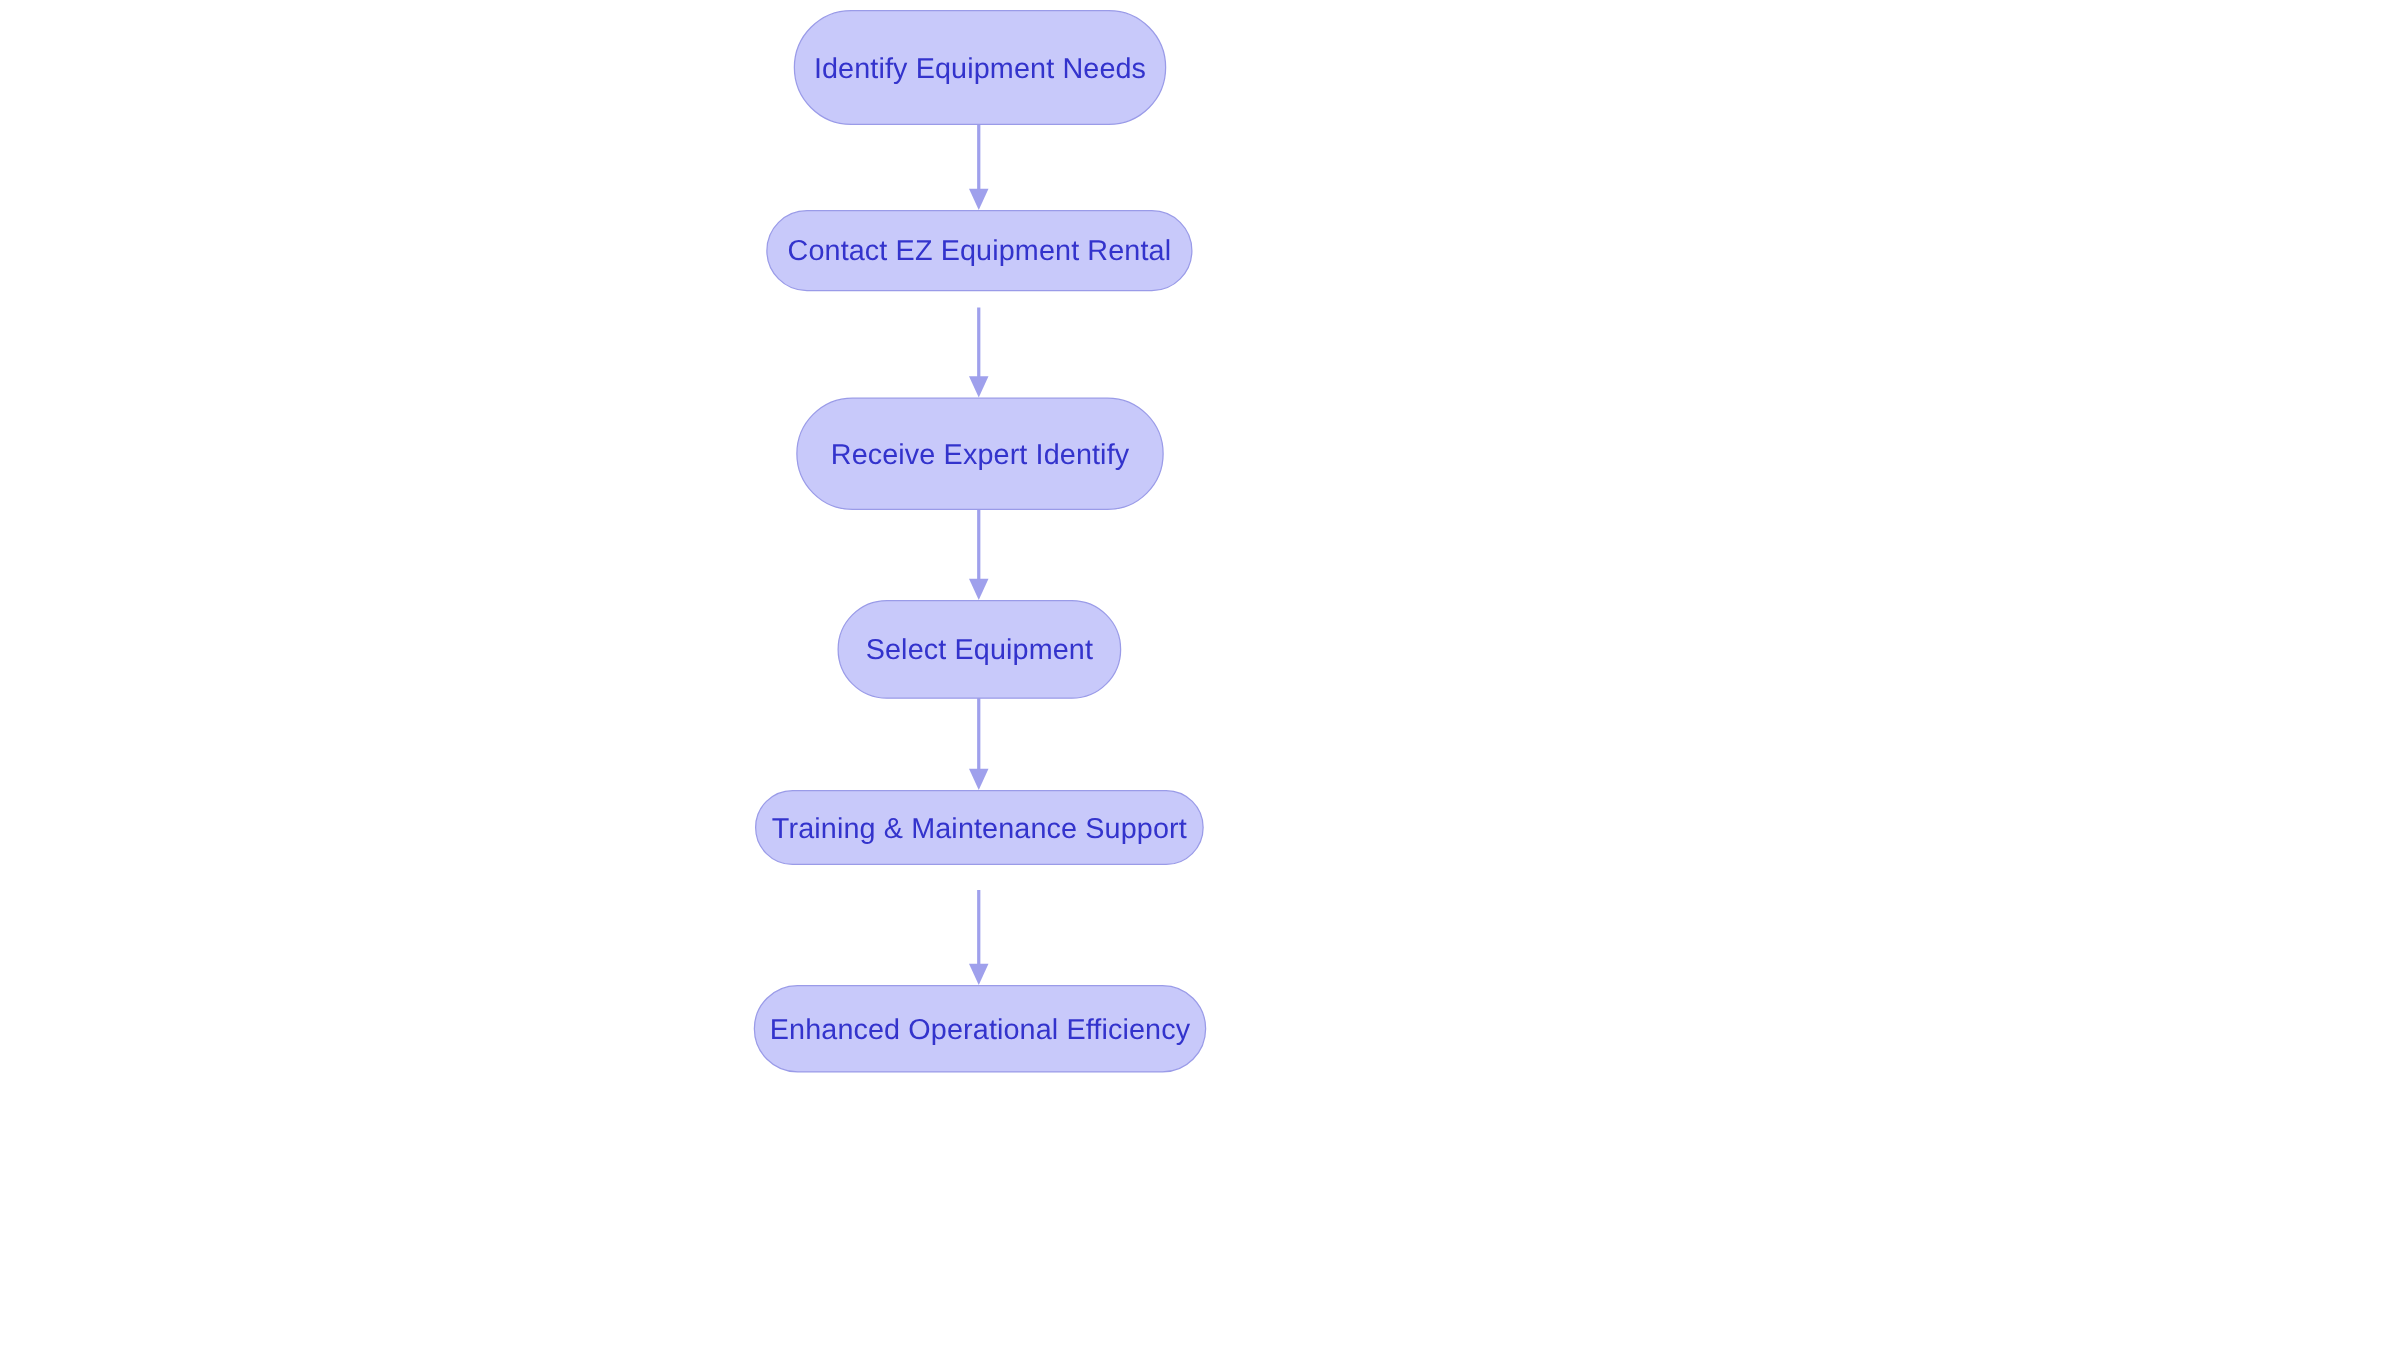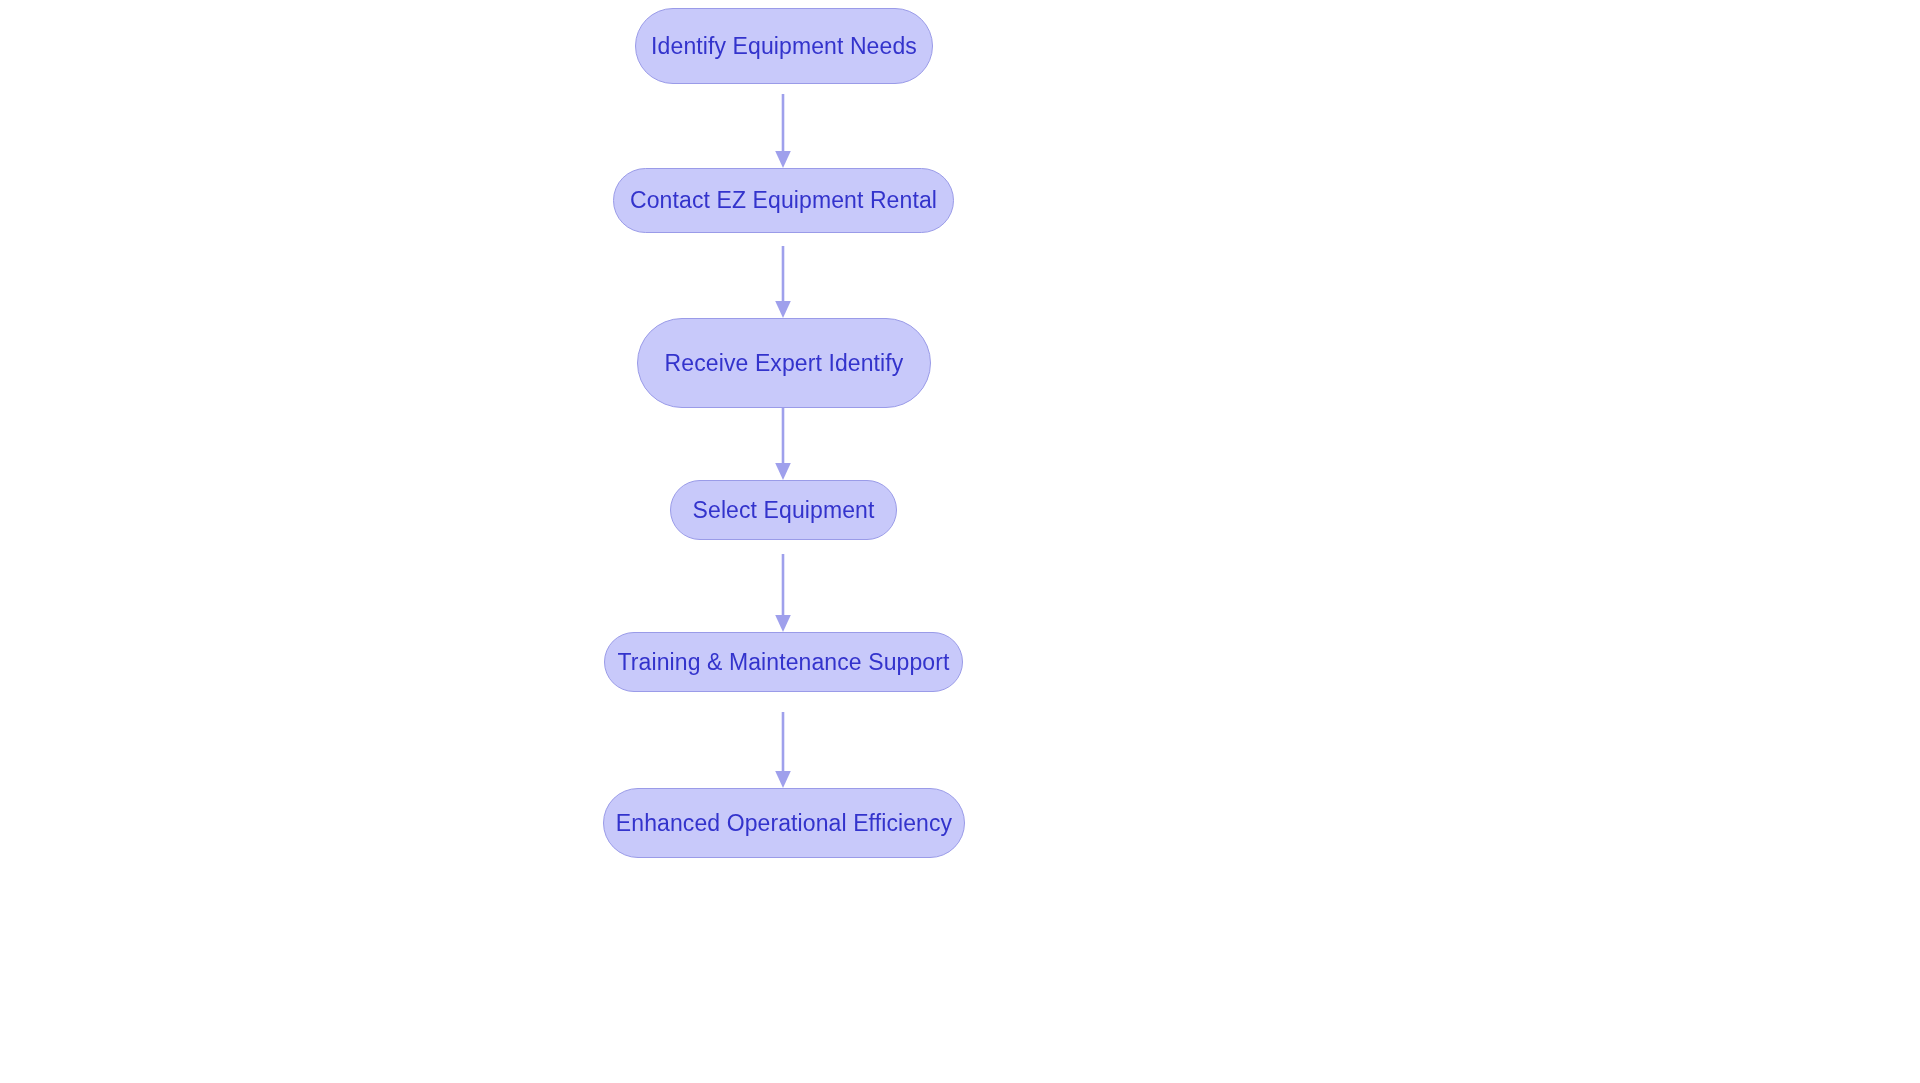--- a/index.html
+++ b/index.html
@@ -37,24 +37,24 @@
     font-weight: 400;
     color: #3333cc;
     letter-spacing: 0.1px;
     line-height: 1.15;
     white-space: nowrap;
     text-align: center;
     user-select: none;
   }
 
   
-  .node-1 { left: 635px; top:   8px; width: 298px; height: 76px; }
+  .node-1 { left: 635px; top:   8px; width: 298px; height: 92px; }
   .node-2 { left: 613px; top: 168px; width: 341px; height: 65px; }
   .node-3 { left: 637px; top: 318px; width: 294px; height: 90px; }
-  .node-4 { left: 670px; top: 480px; width: 227px; height: 60px; }
+  .node-4 { left: 670px; top: 480px; width: 227px; height: 79px; }
   .node-5 { left: 604px; top: 632px; width: 359px; height: 60px; }
   .node-6 { left: 603px; top: 788px; width: 362px; height: 70px; }
 
   
   .connector {
     position: absolute;
     width: 26px;
     z-index: 1;
     overflow: visible;
   }

